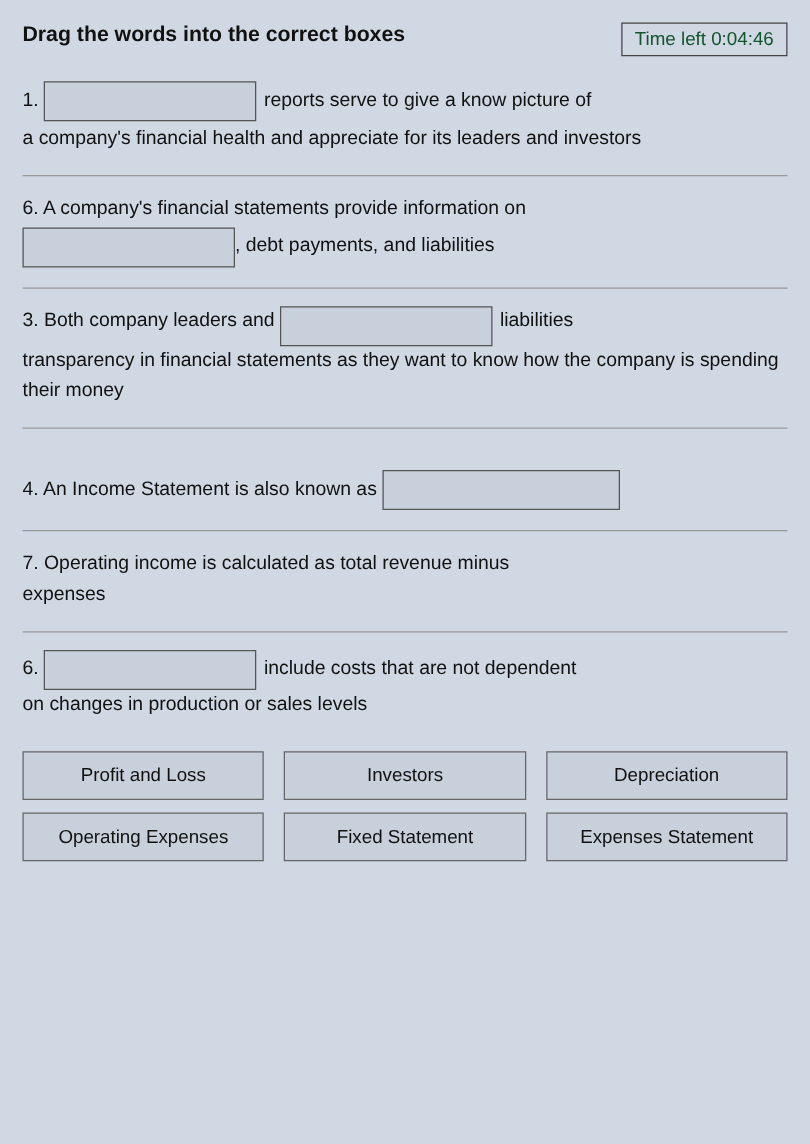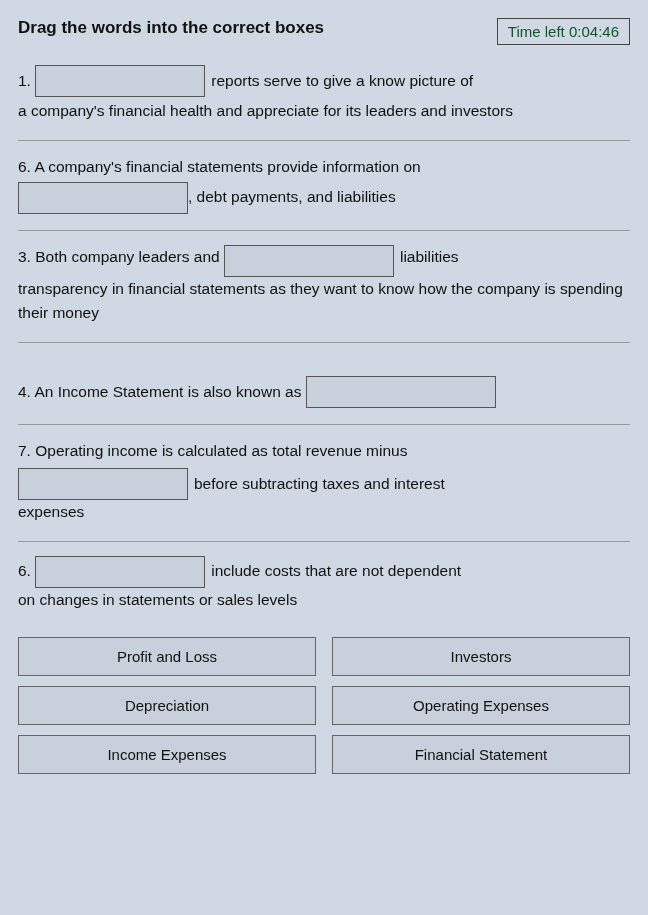--- a/index.html
+++ b/index.html
@@ -80,21 +80,21 @@
 
     .q1-line .drop-box {
       flex-shrink: 0;
       margin-right: 6px;
       margin-left: 0;
     }
 
     .drag-words-section {
       margin-top: 24px;
       display: grid;
-      grid-template-columns: 1fr 1fr;
+      grid-template-columns: 1fr 1fr 1fr;
       gap: 10px 16px;
     }
 
     .drag-word-btn {
       background-color: #c8d0dc;
       border: 1.5px solid #666;
       padding: 10px 8px;
       font-size: 15px;
       text-align: center;
       cursor: grab;
@@ -155,42 +155,38 @@
       <div style="display:flex; align-items:center; flex-wrap:nowrap;margin-top:33px;">
         <span class="question-text">4. An Income Statement is also known as&nbsp;</span>
         <div class="drop-box" style="width:190px; margin:0;"></div>
       </div>
     </div>
 
     <hr class="divider">
 
     <div class="question">
       <div class="question-text">7. Operating income is calculated as total revenue minus</div>
-      <div style="display:flex; align-items:center; flex-wrap:nowrap; margin-top:4px;">
-        <div class="drop-box" style="margin-left:0; margin-right:6px;"></div>
-        <span class="question-text">before subtracting taxes and interest</span>
-      </div>
       <div class="question-text">expenses</div>
     </div>
 
     <hr class="divider">
 
     <div class="question">
       <div style="display:flex; align-items:center; flex-wrap:nowrap;">
         <span class="question-text">6.&nbsp;</span>
         <div class="drop-box" style="margin:0 6px 0 0;"></div>
         <span class="question-text">include costs that are not dependent</span>
       </div>
-      <div class="question-text">on changes in statements or sales levels</div>
+      <div class="question-text">on changes in production or sales levels</div>
     </div>
 
   </div>
 
   <div class="drag-words-section">
     <div class="drag-word-btn">Profit and Loss</div>
     <div class="drag-word-btn">Investors</div>
     <div class="drag-word-btn">Depreciation</div>
     <div class="drag-word-btn">Operating Expenses</div>
-    <div class="drag-word-btn">Income Expenses</div>
-    <div class="drag-word-btn">Financial Statement</div>
+    <div class="drag-word-btn">Fixed Statement</div>
+    <div class="drag-word-btn">Expenses Statement</div>
   </div>
 
 </div>
 
 </body></html>

